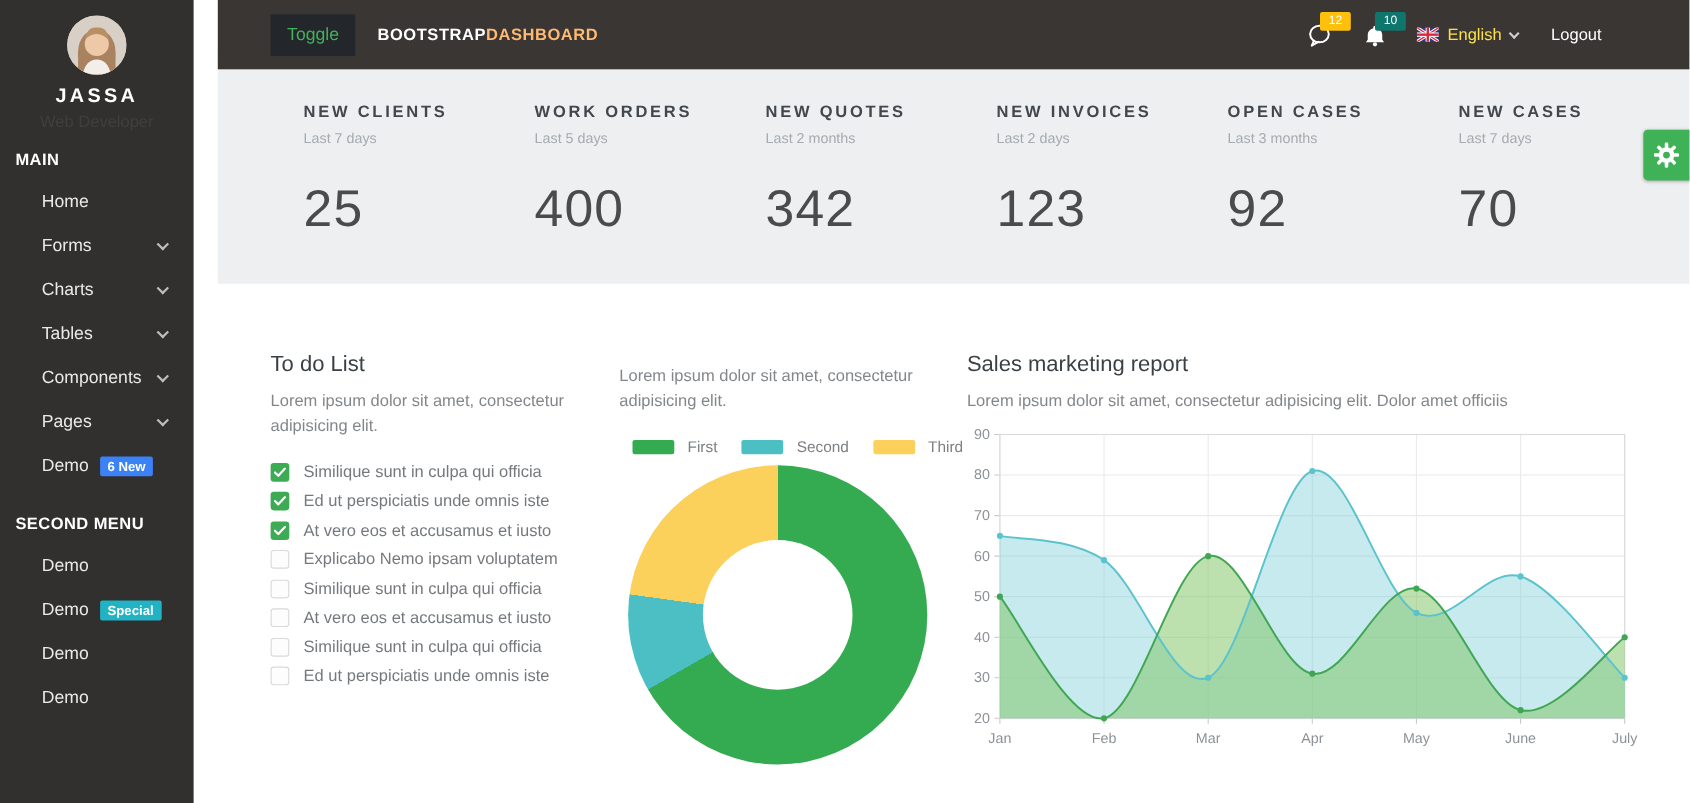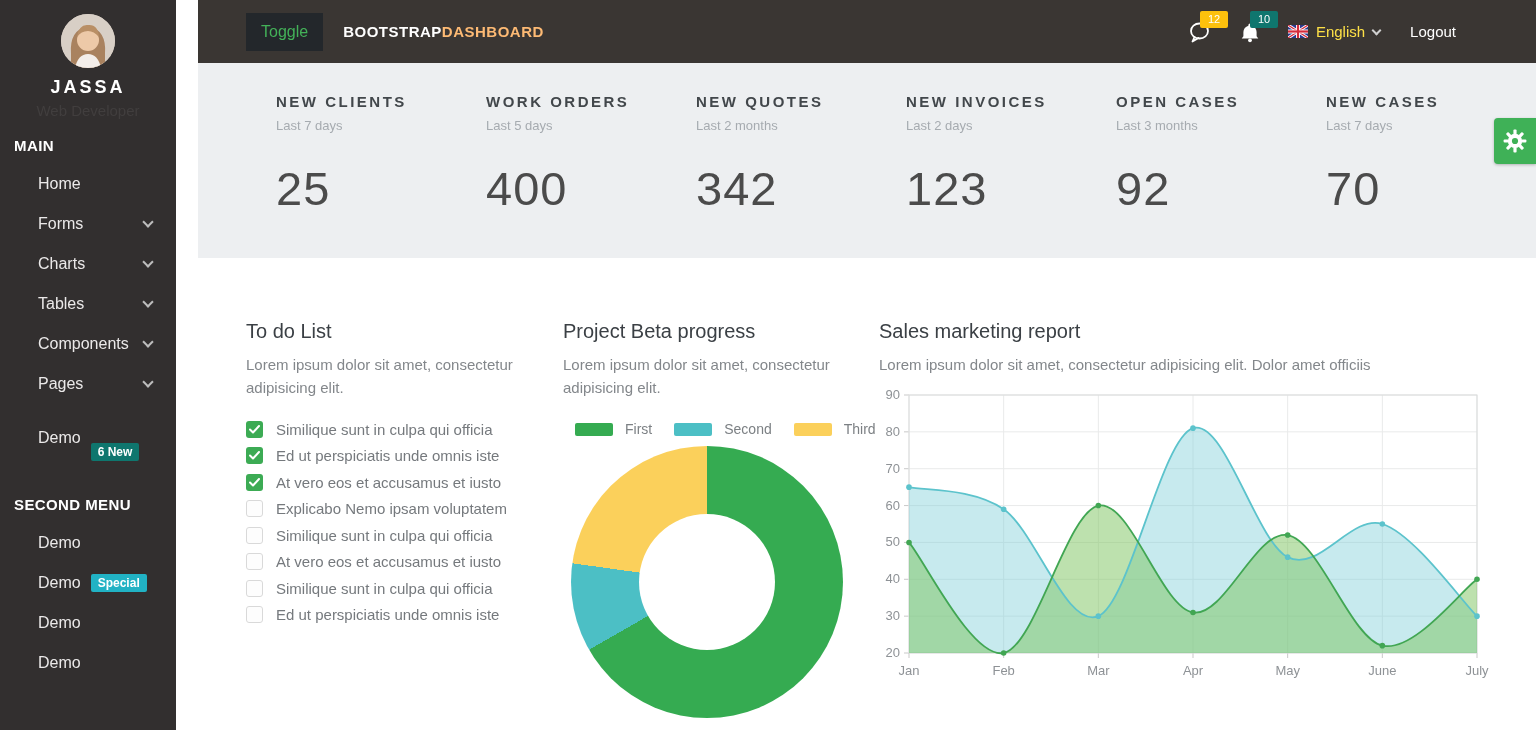--- a/index.html
+++ b/index.html
@@ -112,21 +112,21 @@
         <span class="spacer"></span>
         <span class="chev"></span>
       </a>
       <a class="nav-item">
         <span class="label">Pages</span>
         <span class="spacer"></span>
         <span class="chev"></span>
       </a>
       <a class="nav-item">
         <span class="label">Demo</span>
-        <span class="nav-badge" style="background: #0f766e; margin-top: 28px;">6 New</span>
+        <span class="nav-badge" style="background: #3b82f6;">6 New</span>
         <span class="spacer"></span>
       </a>
       <div style="height: 6px;"></div>
       <div class="nav-title">SECOND MENU</div>
       <a class="nav-item">
         <span class="label">Demo</span>
         <span class="spacer"></span>
       </a>
       <a class="nav-item">
         <span class="label">Demo</span>
@@ -280,21 +280,20 @@
           <span class="todo-label">Similique sunt in culpa qui officia</span>
         </li>
         <li class="todo-item">
           <span class="checkbox unchecked"></span>
           <span class="todo-label">Ed ut perspiciatis unde omnis iste</span>
         </li>
       </ul>
   </div>
 
   <div class="col col-beta">
-    <h2>Project Beta progress</h2>
     <p class="desc">Lorem ipsum dolor sit amet, consectetur adipisicing elit.</p>
     <div class="legend" id="donut-legend">
         <span class="legend-swatch" style="background: rgb(53, 171, 81);"></span>
         <span class="legend-label">First</span>
         <span class="legend-swatch" style="background: rgb(76, 191, 197);"></span>
         <span class="legend-label">Second</span>
         <span class="legend-swatch" style="background: rgb(251, 208, 91);"></span>
         <span class="legend-label">Third</span>
       </div>
     <div class="donut" id="donut-chart" style="background: conic-gradient(rgb(53, 171, 81) 0%, rgb(53, 171, 81) 66.7%, rgb(76, 191, 197) 66.7%, rgb(76, 191, 197) 77.2%, rgb(251, 208, 91) 77.2%, rgb(251, 208, 91) 100%);">

